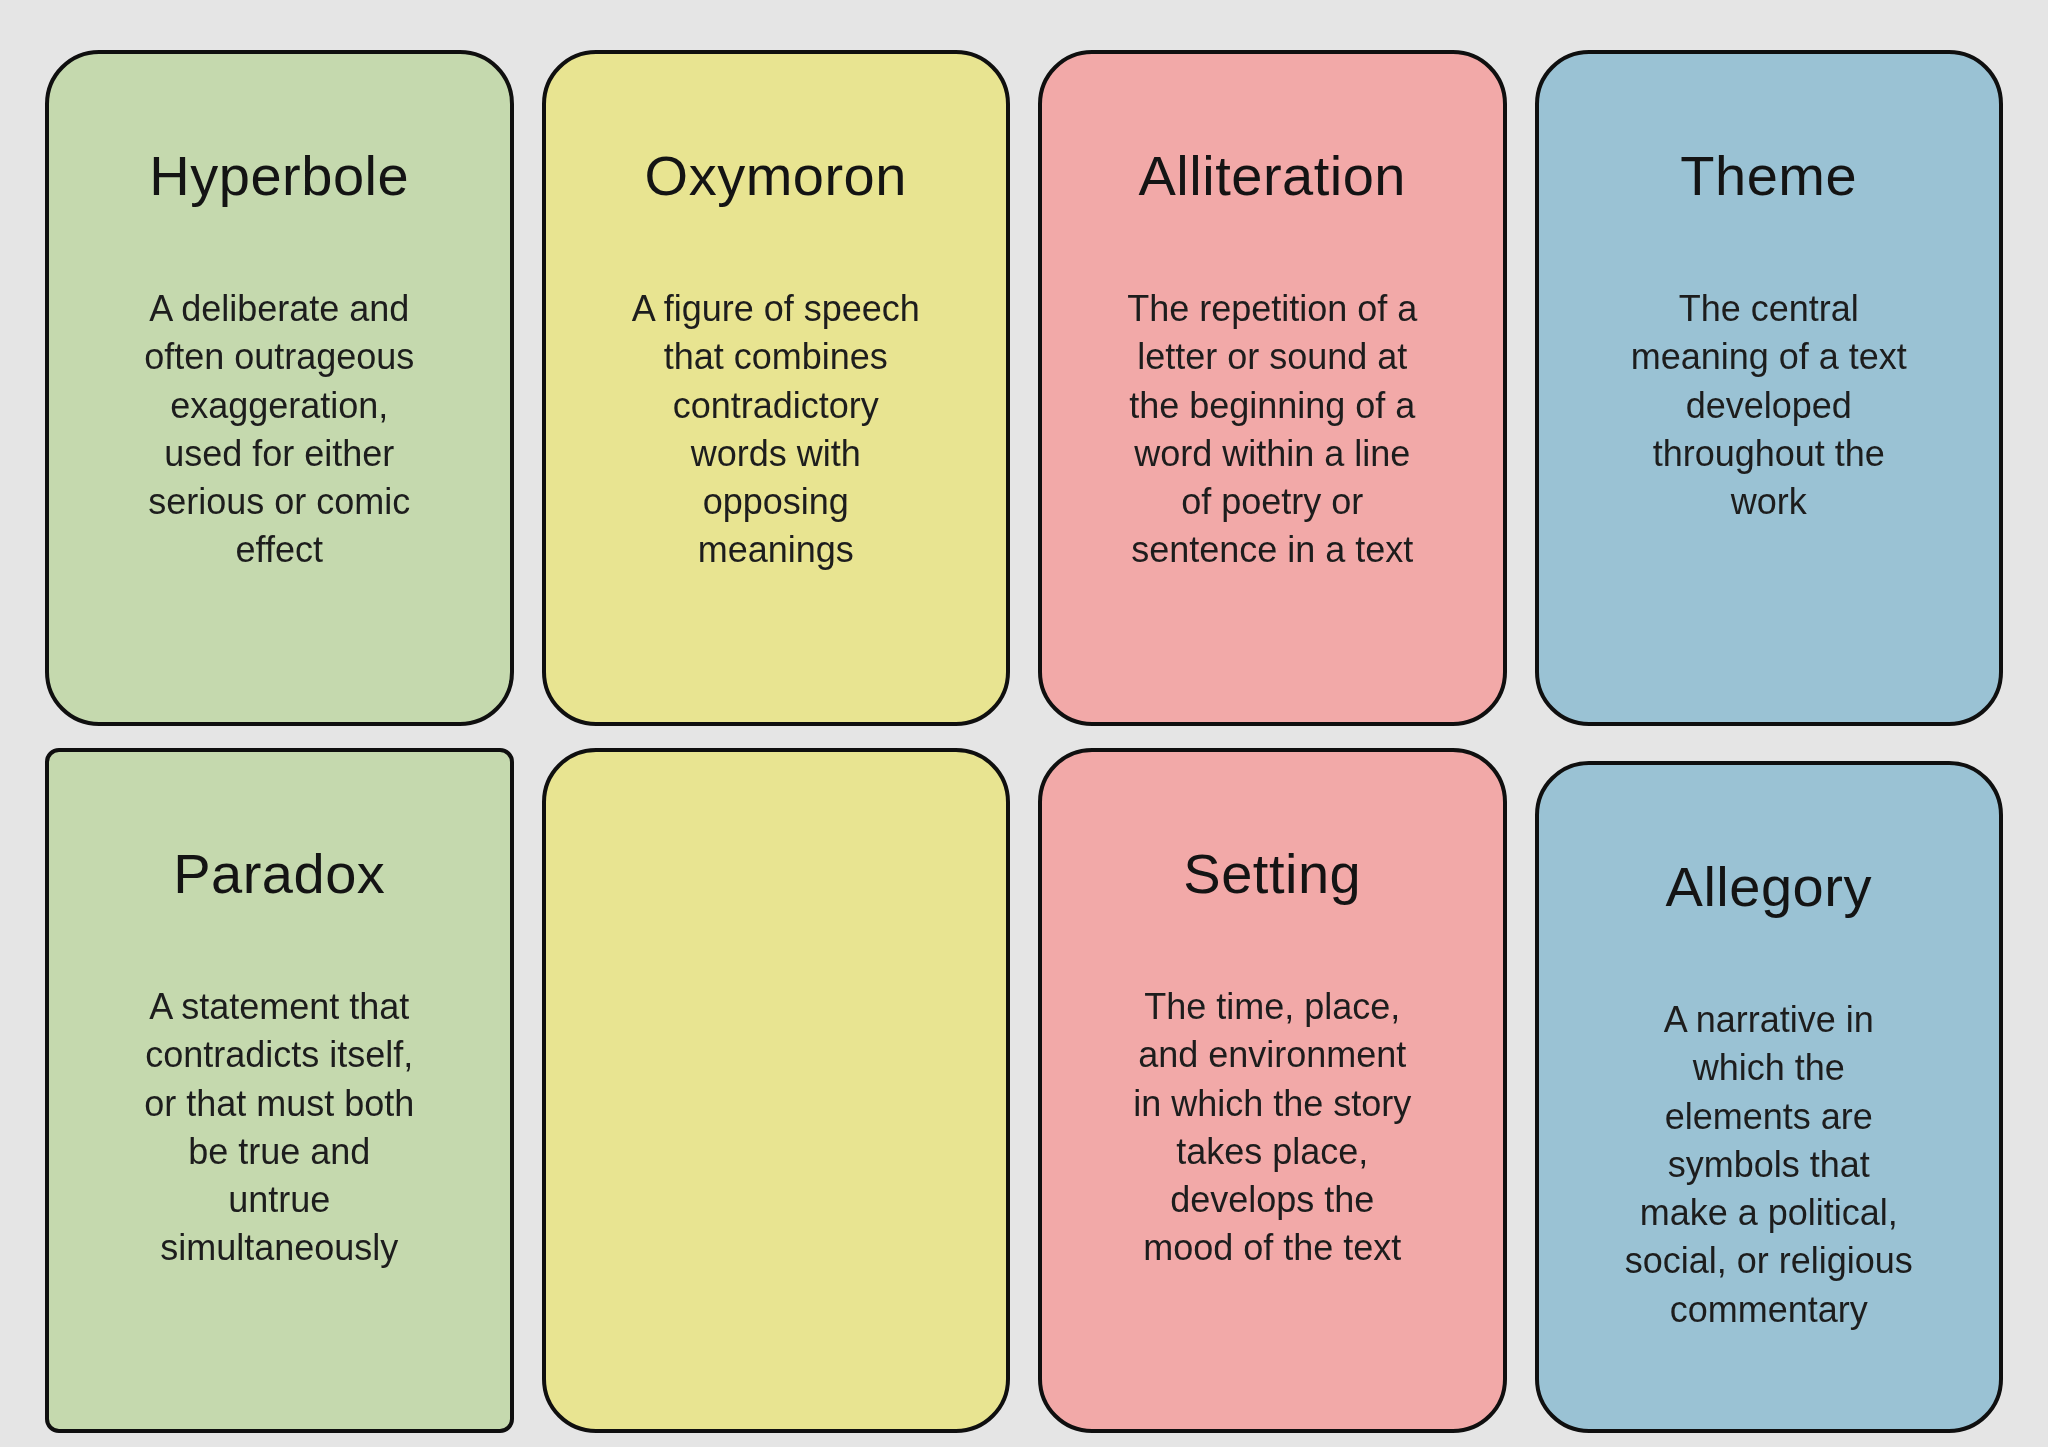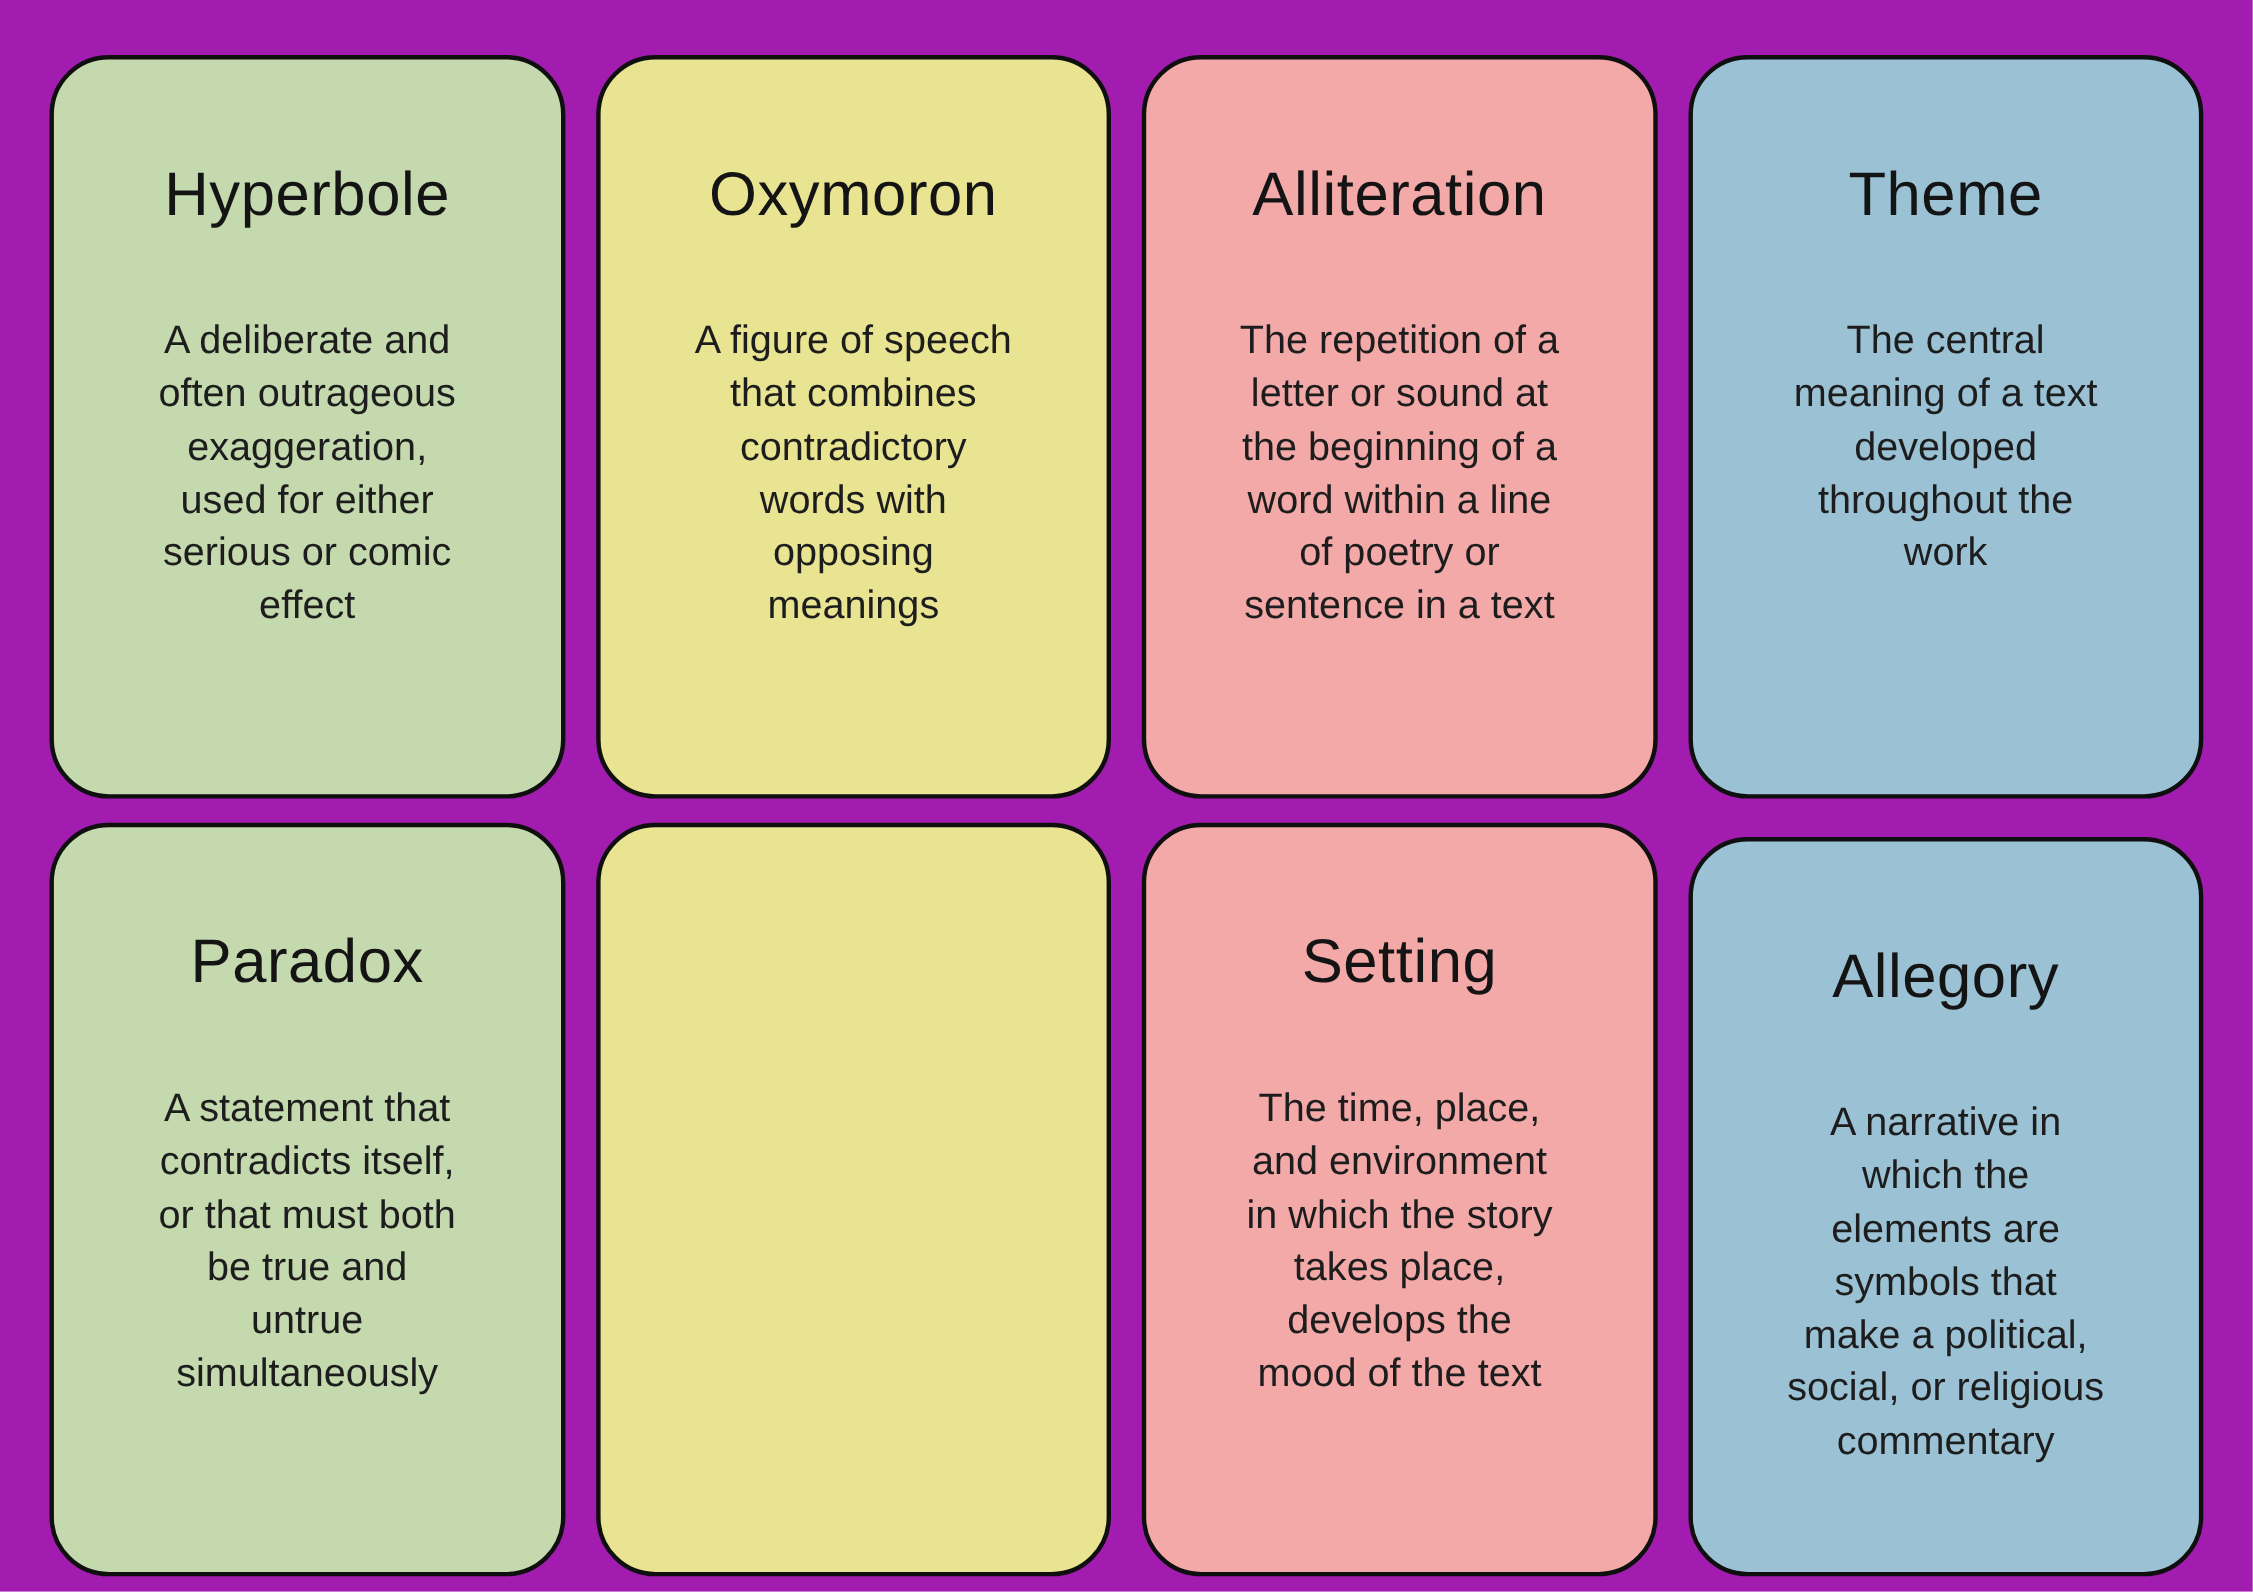--- a/index.html
+++ b/index.html
@@ -4,21 +4,21 @@
 <style>
   html, body {
     margin: 0;
     padding: 0;
     background: #ffffff;
   }
   .board {
     width: 2048px;
     height: 1447px;
     box-sizing: border-box;
-    background: #a21caf;
+    background: #e5e5e5;
     padding: 50px 45px 14px 45px;
     display: grid;
     grid-template-columns: repeat(4, 1fr);
     grid-template-rows: 676px 685px;
     column-gap: 28px;
     row-gap: 22px;
     font-family: "Liberation Sans", "DejaVu Sans", sans-serif;
     overflow: hidden;
   }
   .card {
@@ -79,21 +79,21 @@
 
   <div class="card" style="background-color: rgb(154, 194, 212);">
     <div class="term">Theme</div>
     <div class="def">The central
 meaning of a text
 developed
 throughout the
 work</div>
   </div>
 
-  <div class="card" style="background-color: rgb(197, 217, 174);">
+  <div class="card" style="background-color: rgb(197, 217, 174); border-radius: 14px;">
     <div class="term">Paradox</div>
     <div class="def">A statement that
 contradicts itself,
 or that must both
 be true and
 untrue
 simultaneously</div>
   </div>
 
   <div class="card" style="background-color: rgb(232, 228, 145);">

